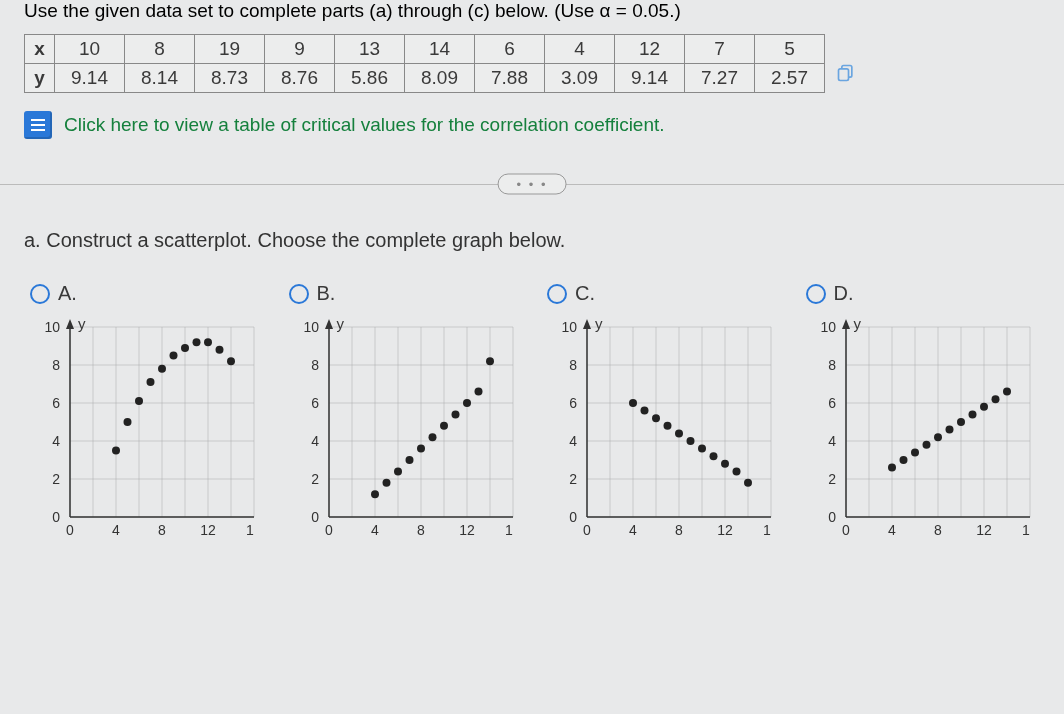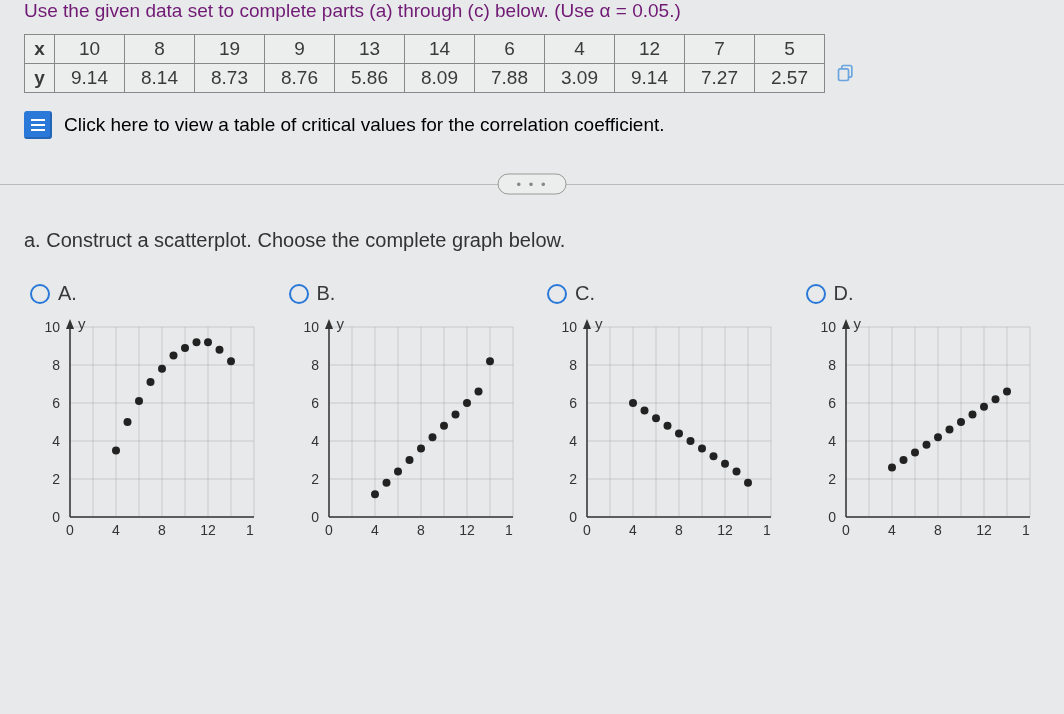--- a/index.html
+++ b/index.html
@@ -8,21 +8,21 @@
       background: #e8e9ea;
       width: 1064px;
       height: 714px;
       padding: 0;
       color: #3a3a3a;
       overflow: hidden;
     }
     .instruction {
       padding: 0 24px 12px 24px;
       font-size: 19px;
-      color: #701a75;
+      color: #000000;
     }
     .data-table {
       border-collapse: collapse;
       margin: 0 0 18px 24px;
     }
     .data-table td {
       border: 1px solid #888;
       padding: 3px 8px;
       text-align: center;
       font-size: 19px;
@@ -73,21 +73,21 @@
       position: absolute;
       width: 14px;
       height: 2px;
       background: white;
       left: 0;
     }
     .book-lines::before { top: -5px; }
     .book-lines::after { top: 5px; }
     .link-text {
       font-size: 19px;
-      color: #000000;
+      color: #15803d;
     }
     .divider-row {
       position: relative;
       height: 30px;
       margin: 10px 0 30px 0;
     }
     .divider-line {
       position: absolute;
       top: 50%;
       left: 0;

